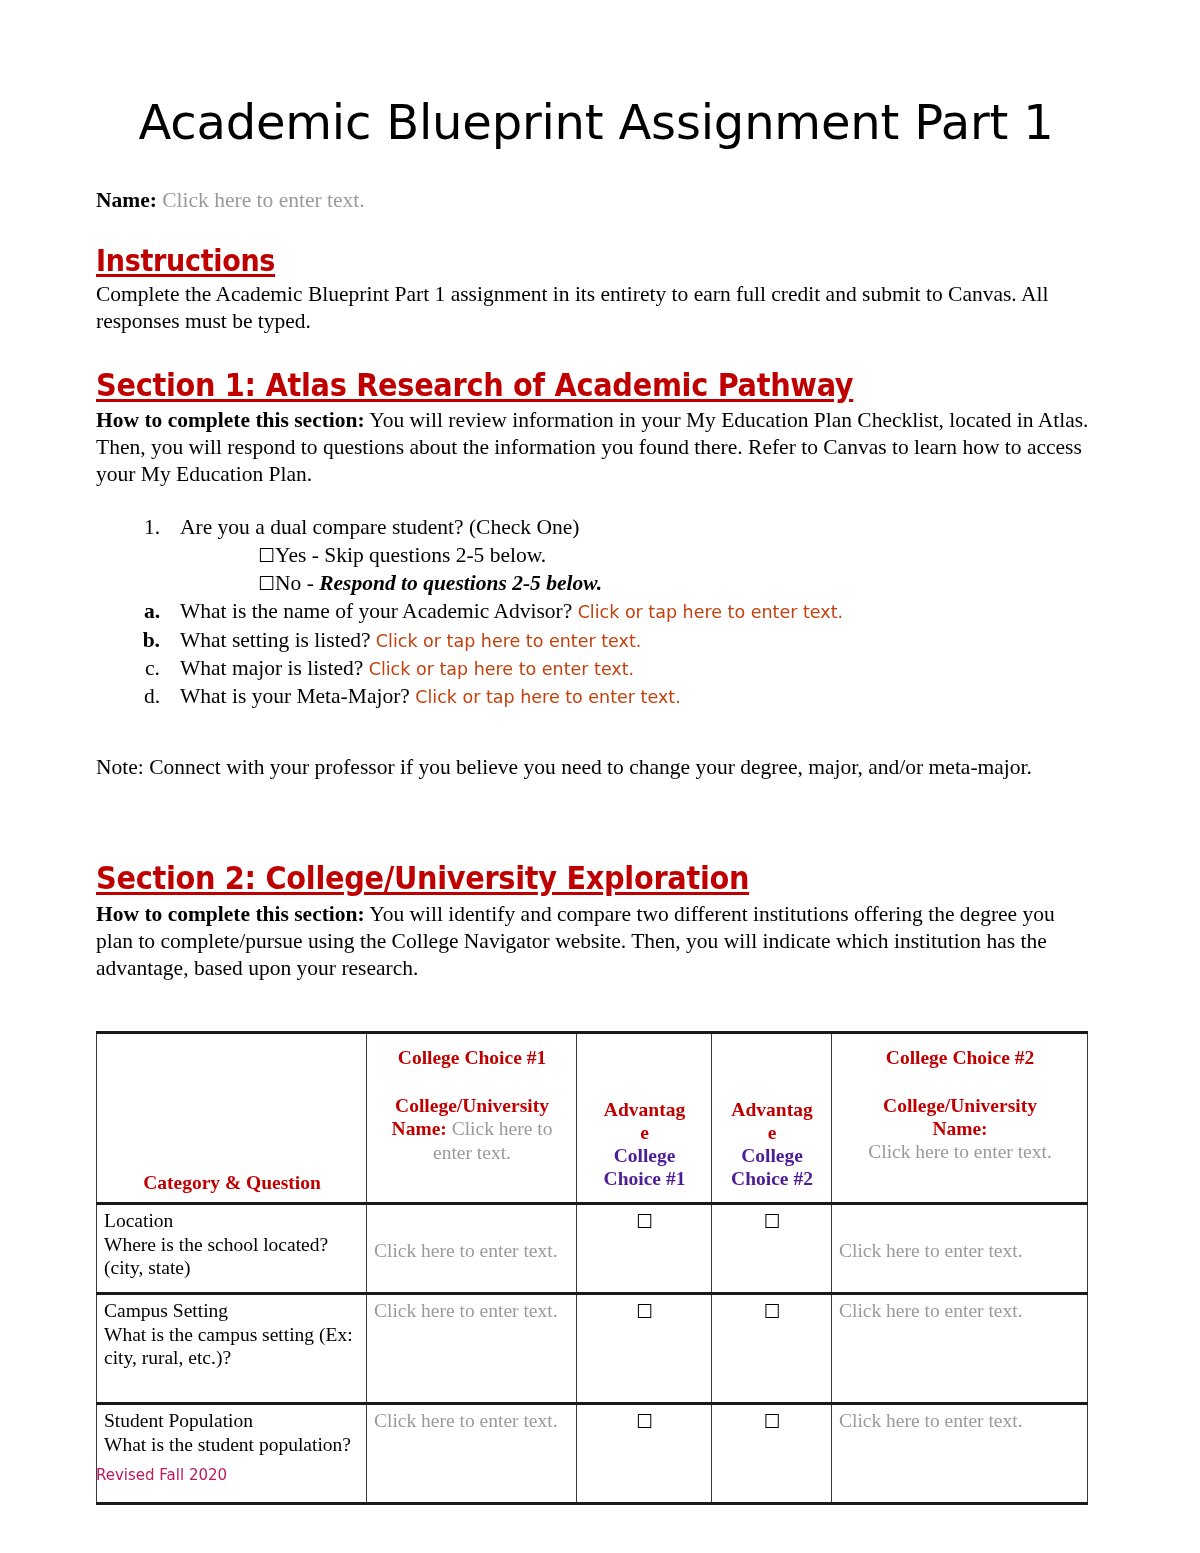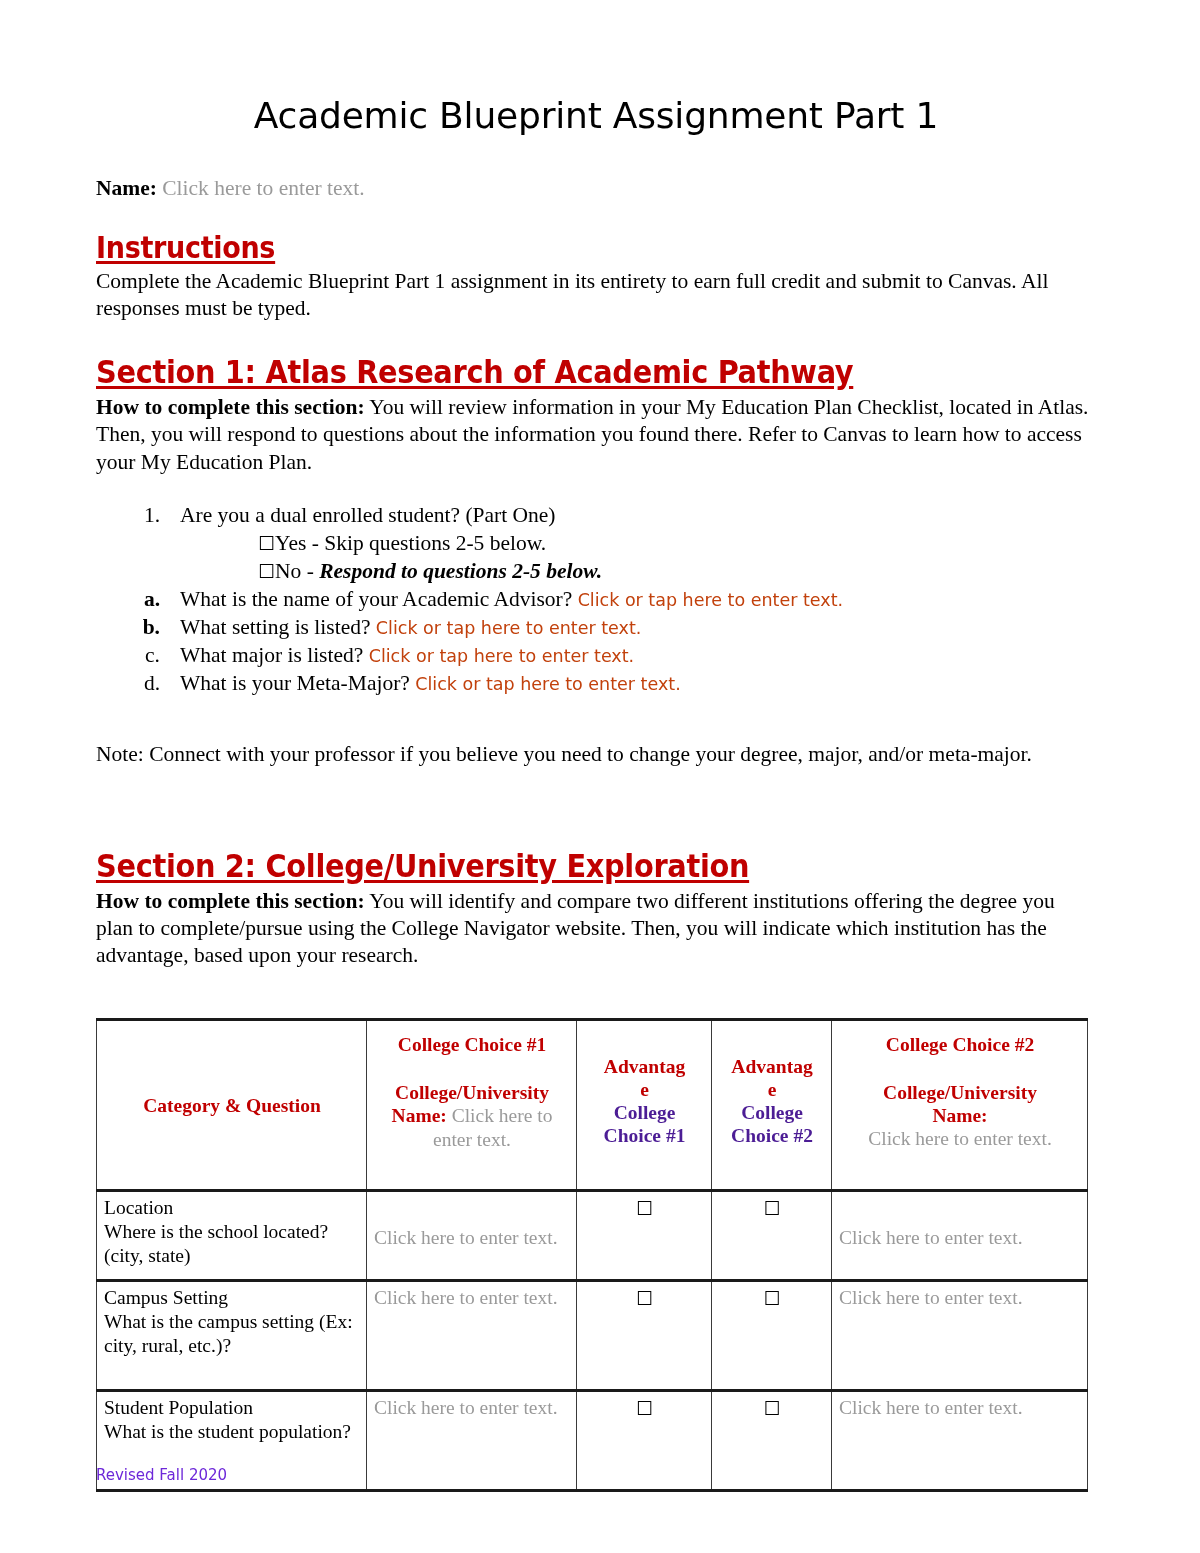--- a/index.html
+++ b/index.html
@@ -26,21 +26,21 @@
   .content {
     position: absolute;
     left: 96px;
     top: 0;
     width: 1000px;
   }
 
   
   .doc-title {
     font-family: "DejaVu Sans", "Liberation Sans", sans-serif;
-    font-size: 36px;
+    font-size: 48px;
     font-weight: 400;
     text-align: center;
     letter-spacing: -0.2px;
     margin: 0;
     padding-top: 97px;
     line-height: 1.05;
     color: #000;
   }
 
   
@@ -166,21 +166,21 @@
     color: #C00000;
     font-weight: bold;
   }
   .blk-bold {
     color: #4c1d95;
     font-weight: bold;
   }
   .hdr-inner {
     display: flex;
     flex-direction: column;
-    justify-content: center;
+    justify-content: flex-end;
     min-height: 152px;
   }
   .hdr-inner.top-pad { justify-content: flex-start; padding-top: 8px; }
   .spacer-line { height: 25px; }
 
   .cell-title {
     font-weight: normal;
     line-height: 1.22;
   }
   .cell-q {
@@ -198,21 +198,21 @@
   }
   .row-loc .push { padding-top: 30px; }
 
   
   .footer {
     position: absolute;
     left: 96px;
     top: 1466px;
     font-family: "DejaVu Sans", "Liberation Sans", sans-serif;
     font-size: 15px;
-    color: #6d28d9;
+    color: #be185d;
   }
 </style>
 </head>
 <body>
 
 <div class="page">
   <div class="content">
 
     <h1 class="doc-title">Academic Blueprint Assignment Part 1</h1>
 
@@ -224,21 +224,21 @@
     <div class="heading heading-1" id="instructions-heading">Instructions</div>
     <p class="body-para">Complete the Academic Blueprint Part 1 assignment in its entirety to earn full credit and submit to Canvas. All responses must be typed.</p>
 
     <div class="heading heading-2" id="section1-heading">Section 1: Atlas Research of Academic Pathway</div>
     <p class="body-para"><span class="bold">How to complete this section:</span><span> You will review information in your My Education Plan Checklist, located in Atlas. Then, you will respond to questions about the information you found there. Refer to Canvas to learn how to access your My Education Plan.</span></p>
 
     <div class="qlist">
 
       <div class="qrow">
         <span class="qmarker">1.</span>
-        <span class="qtext">Are you a dual enrolled student? (Part One)</span>
+        <span class="qtext">Are you a dual compare student? (Check One)</span>
       </div>
 
       <div class="checkline">
         <span class="cbox">☐</span><span>Yes - </span><span class="ital">Skip questions 2-5 below.</span>
       </div>
 
       <div class="checkline">
         <span class="cbox">☐</span><span>No - </span><span class="bold-ital">Respond to questions 2-5 below.</span>
       </div>
 

